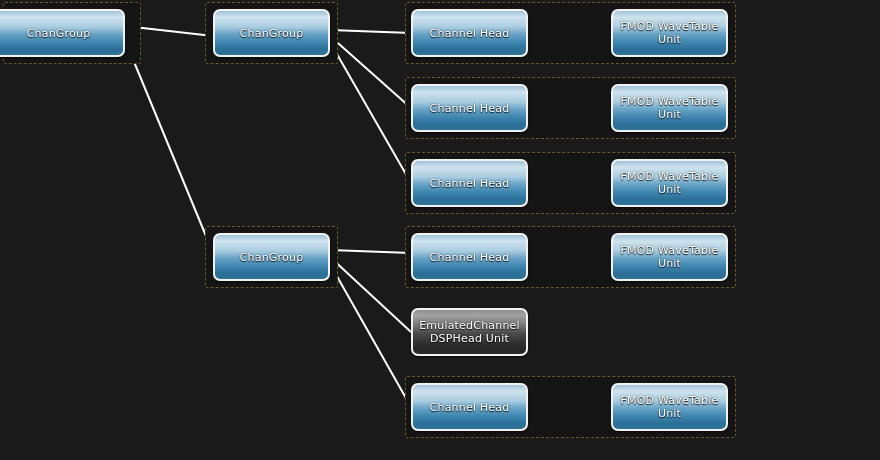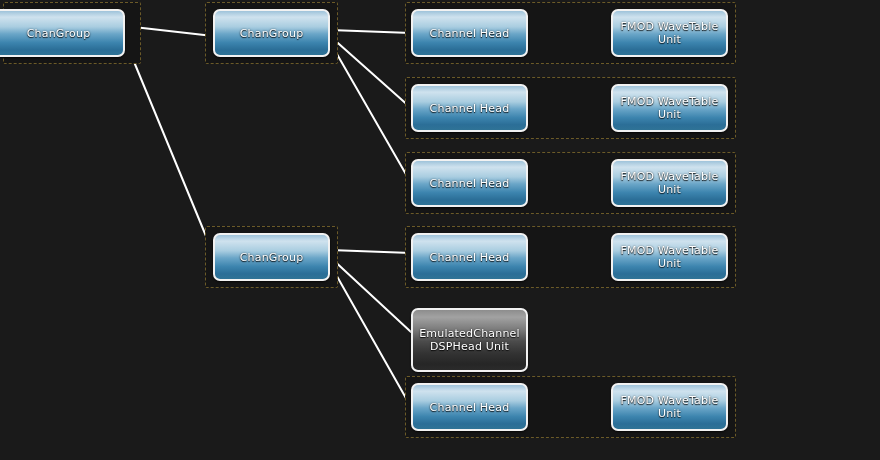--- a/index.html
+++ b/index.html
@@ -140,21 +140,21 @@
       <div class="node blue" style="left: 213px; top: 233px; width: 117px; height: 48px; border-color: rgb(242, 242, 242);">
         <span class="lbl">ChanGroup</span>
       </div>
       <div class="node blue" style="left: 411px; top: 233px; width: 117px; height: 48px; border-color: rgb(242, 242, 242);">
         <span class="lbl">Channel Head</span>
       </div>
       <div class="node blue" style="left: 611px; top: 233px; width: 117px; height: 48px; border-color: rgb(242, 242, 242);">
         <span class="lbl">FMOD WaveTable
 Unit</span>
       </div>
-      <div class="node grey" style="left: 411px; top: 308px; width: 117px; height: 64px; border-color: rgb(242, 242, 242);">
+      <div class="node grey" style="left: 411px; top: 308px; width: 117px; height: 48px; border-color: rgb(242, 242, 242);">
         <span class="lbl">EmulatedChannel
 DSPHead Unit</span>
       </div>
       <div class="node blue" style="left: 411px; top: 383px; width: 117px; height: 48px; border-color: rgb(242, 242, 242);">
         <span class="lbl">Channel Head</span>
       </div>
       <div class="node blue" style="left: 611px; top: 383px; width: 117px; height: 48px; border-color: rgb(242, 242, 242);">
         <span class="lbl">FMOD WaveTable
 Unit</span>
       </div>

